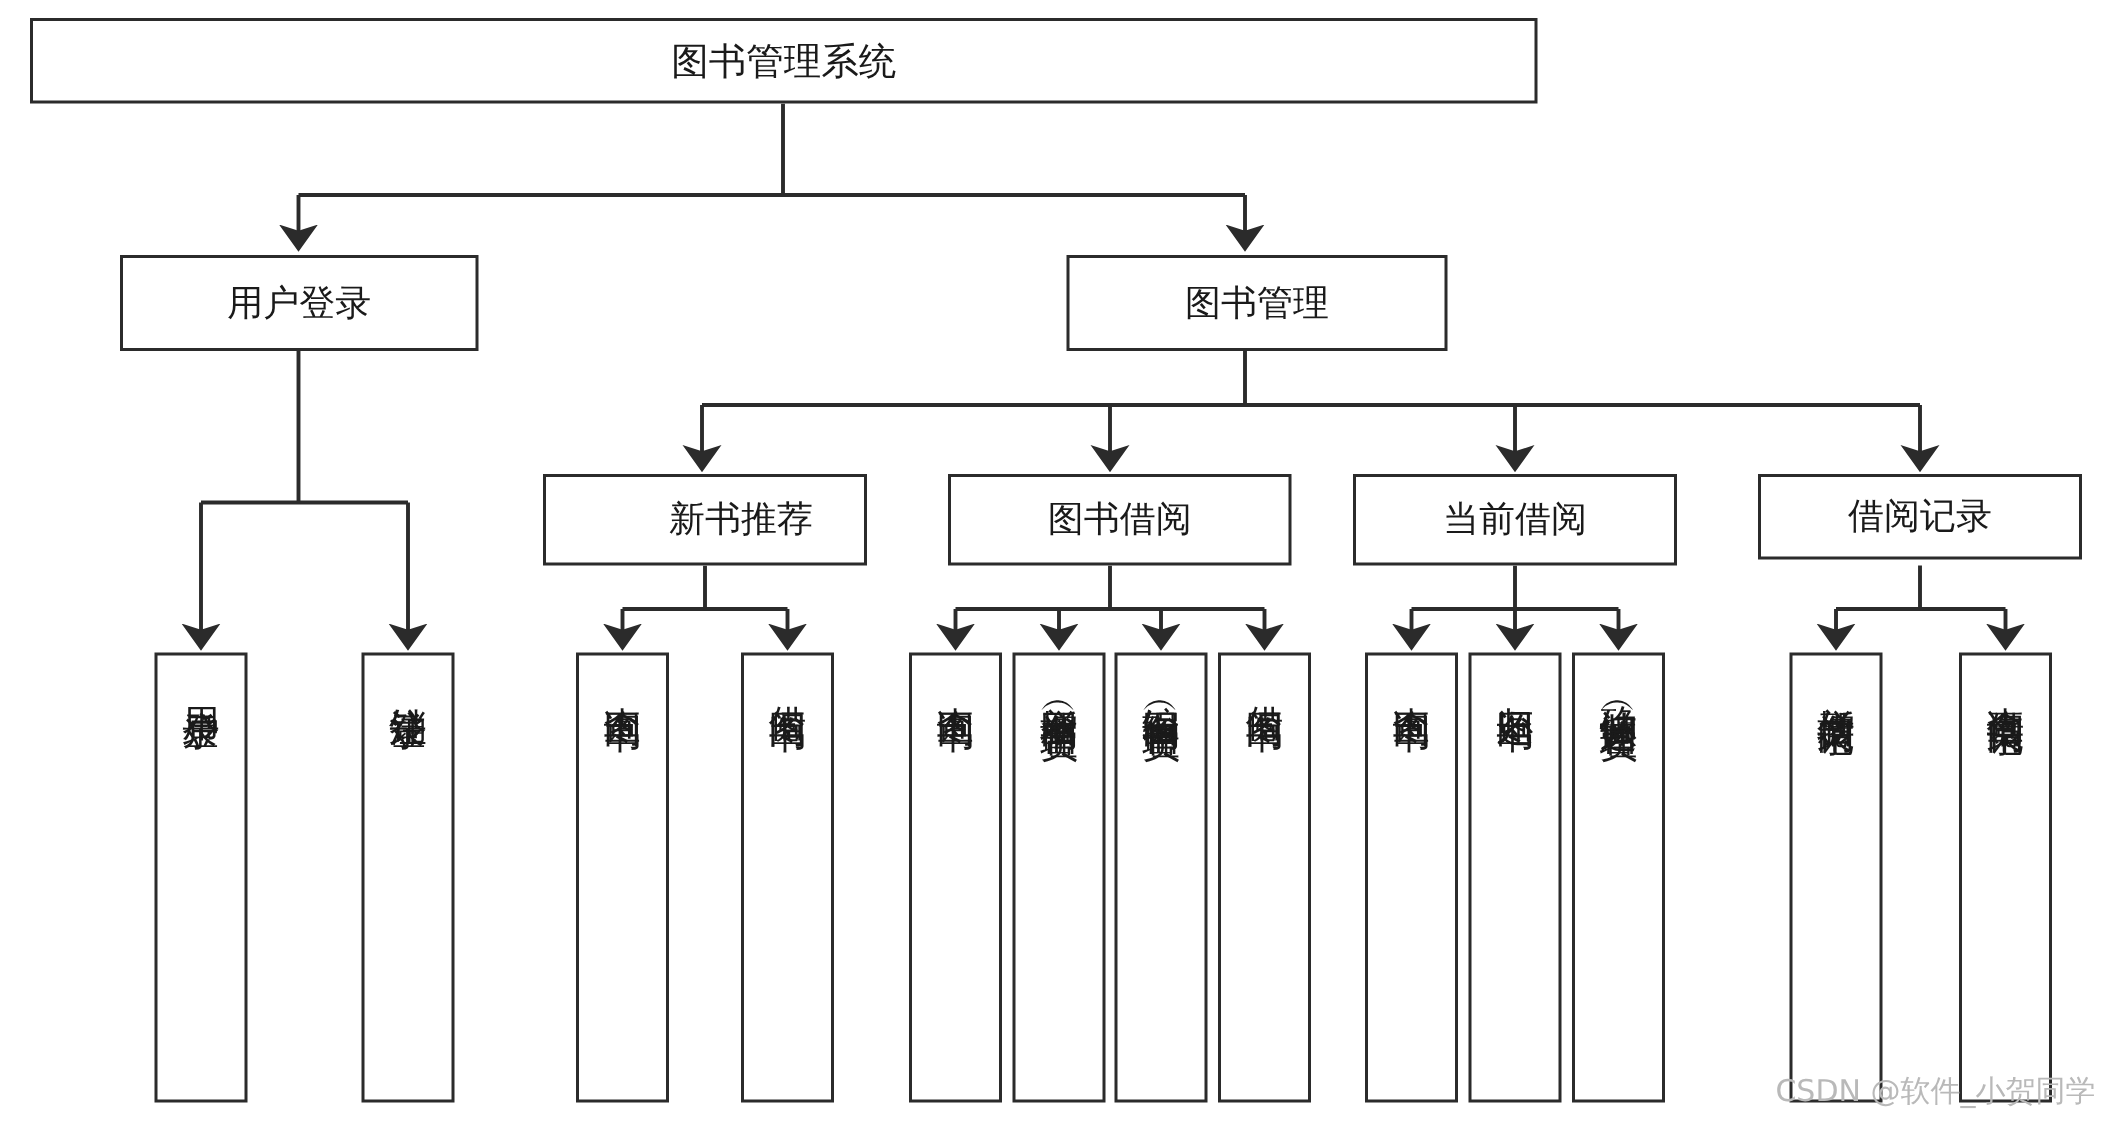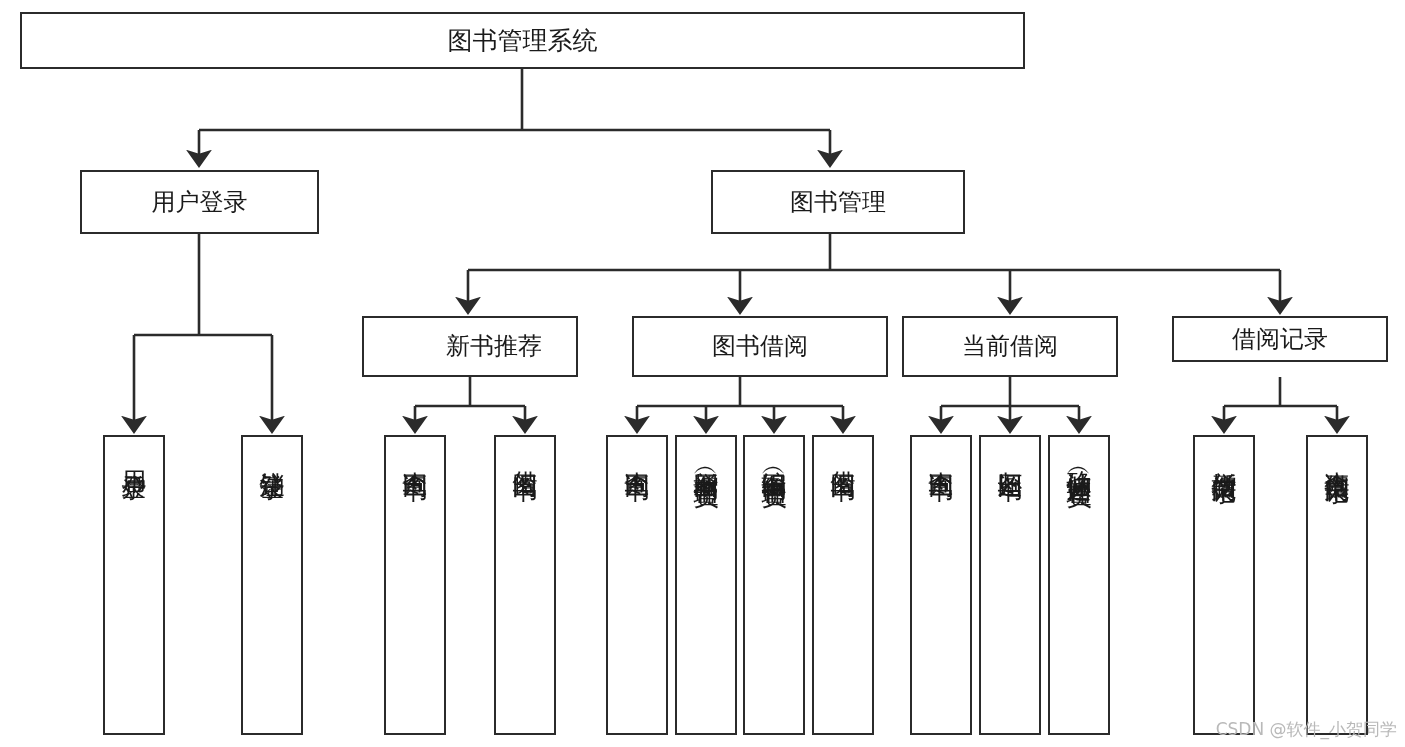--- a/index.html
+++ b/index.html
@@ -62,21 +62,21 @@
     writing-mode: vertical-rl;
     text-orientation: upright;
     font-size: 25px;
     letter-spacing: 2px;
     line-height: 1;
   }
   .watermark {
     position: absolute;
     right: 8px;
     bottom: 6px;
-    font-size: 17px;
+    font-size: 20px;
     color: #b9b9b9;
     white-space: nowrap;
     z-index: 5;
     font-family: "DejaVu Sans", "Liberation Sans", sans-serif;
   }
 </style>
 </head>
 <body>
 
 <div id="canvas">
@@ -140,29 +140,29 @@
   </div>
 
   <div class="node horiz" style="left:711px; top:170px; width:254px; height:64px;">
     <span class="label">图书管理</span>
   </div>
 
   <div class="node horiz" style="left:362px; top:316px; width:216px; height:61px;padding-left:48px;">
     <span class="label">新书推荐</span>
   </div>
 
-  <div class="node horiz" style="left:632px; top:316px; width:256px; height:61px;">
+  <div class="node horiz" style="left:632px; top:316px; width:229px; height:61px;">
     <span class="label">图书借阅</span>
   </div>
 
   <div class="node horiz" style="left:902px; top:316px; width:216px; height:61px;justify-content:center;">
     <span class="label">当前借阅</span>
   </div>
 
-  <div class="node horiz" style="left:1172px; top:316px; width:216px; height:46px;">
+  <div class="node horiz" style="left:1172px; top:316px; width:216px; height:57px;">
     <span class="label">借阅记录</span>
   </div>
 
   <div class="node vert" style="left:103px; top:435px; width:62px; height:300px;">
     <span class="label">用户登录</span>
   </div>
 
   <div class="node vert" style="left:241px; top:435px; width:62px; height:300px;">
     <span class="label">注销登录</span>
   </div>

